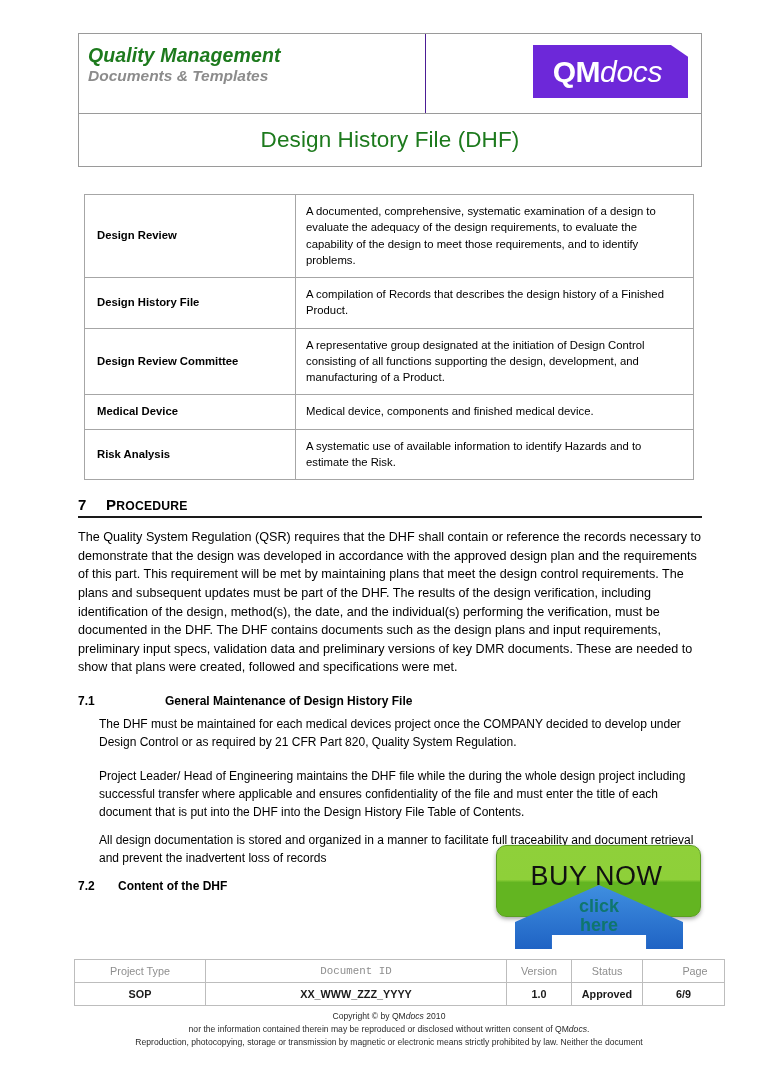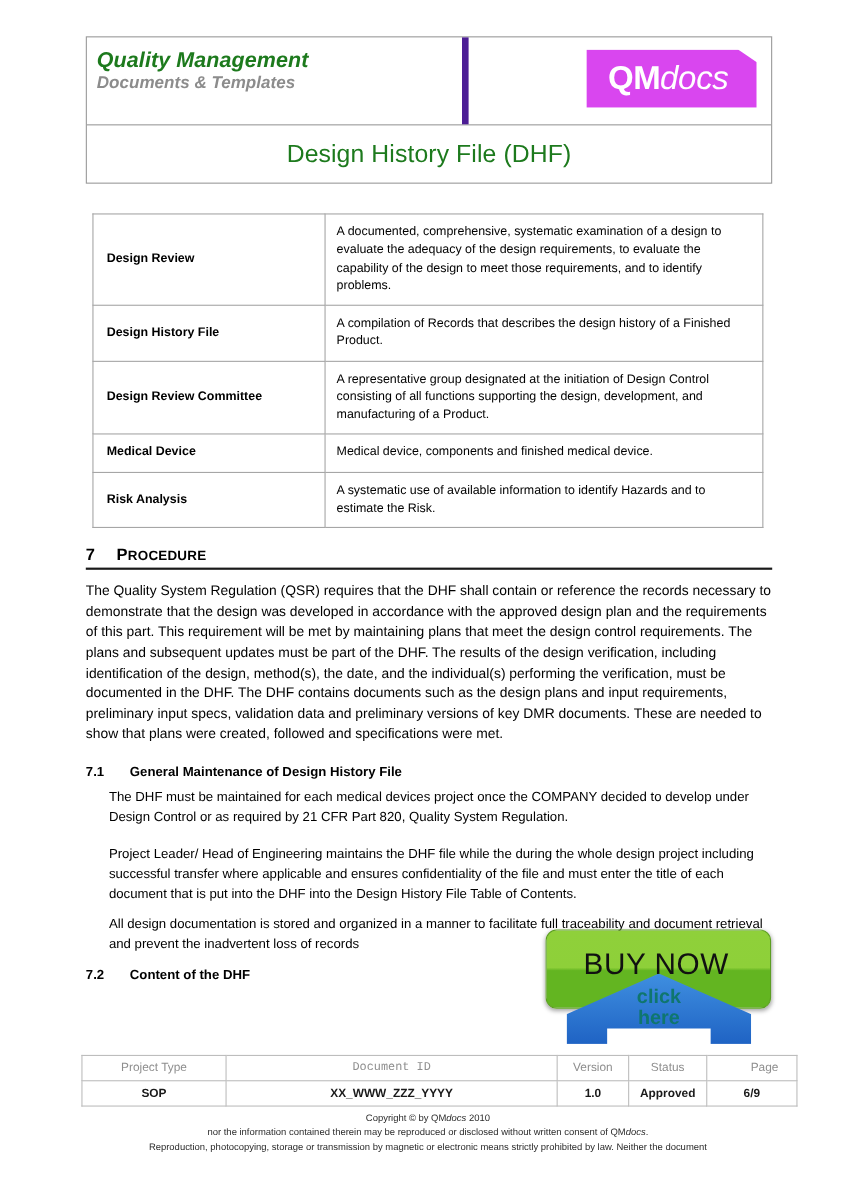--- a/index.html
+++ b/index.html
@@ -31,21 +31,21 @@
     border: 1px solid #9a9a9a;
     box-sizing: border-box;
   }
   .header-top {
     display: flex;
     height: 79px;
     border-bottom: 1px solid #9a9a9a;
   }
   .header-title-cell {
     width: 347px;
-    border-right: 6px solid #4c1d95;
+    border-right: 1px solid #4c1d95;
     box-sizing: border-box;
     padding: 10px 0 0 9px;
   }
   .brand-line1 {
     color: #1d7a1d;
     font-size: 19.5px;
     font-weight: bold;
     font-style: italic;
     line-height: 1.15;
     letter-spacing: 0.1px;
@@ -60,21 +60,21 @@
   .header-logo-cell {
     flex: 1;
     position: relative;
   }
   .logo-box {
     position: absolute;
     right: 13px;
     top: 11px;
     width: 155px;
     height: 53px;
-    background: #d946ef;
+    background: #6d28d9;
     -webkit-clip-path: polygon(0 0, 89% 0, 100% 22%, 100% 100%, 0 100%);
     clip-path: polygon(0 0, 89% 0, 100% 22%, 100% 100%, 0 100%);
     display: flex;
     align-items: center;
     justify-content: center;
   }
   .logo-text {
     font-size: 30px;
     line-height: 1;
     color: #ffffff;
@@ -158,21 +158,21 @@
     width: 626px;
   }
 
   .sub-head {
     position: absolute;
     display: flex;
     font-weight: bold;
     font-size: 12px;
   }
   .sub-head .n { width: 40px; }
-  #sub-71 { left: 78px; top: 694px; }
+  #sub-71 { left: 78px; top: 694px; gap: 47px; }
   #sub-72 { left: 78px; top: 879px; }
 
   .indent-para {
     position: absolute;
     left: 99px;
     width: 600px;
     font-size: 12px;
     line-height: 1.48;
   }
   #para-71a { top: 716px; }

